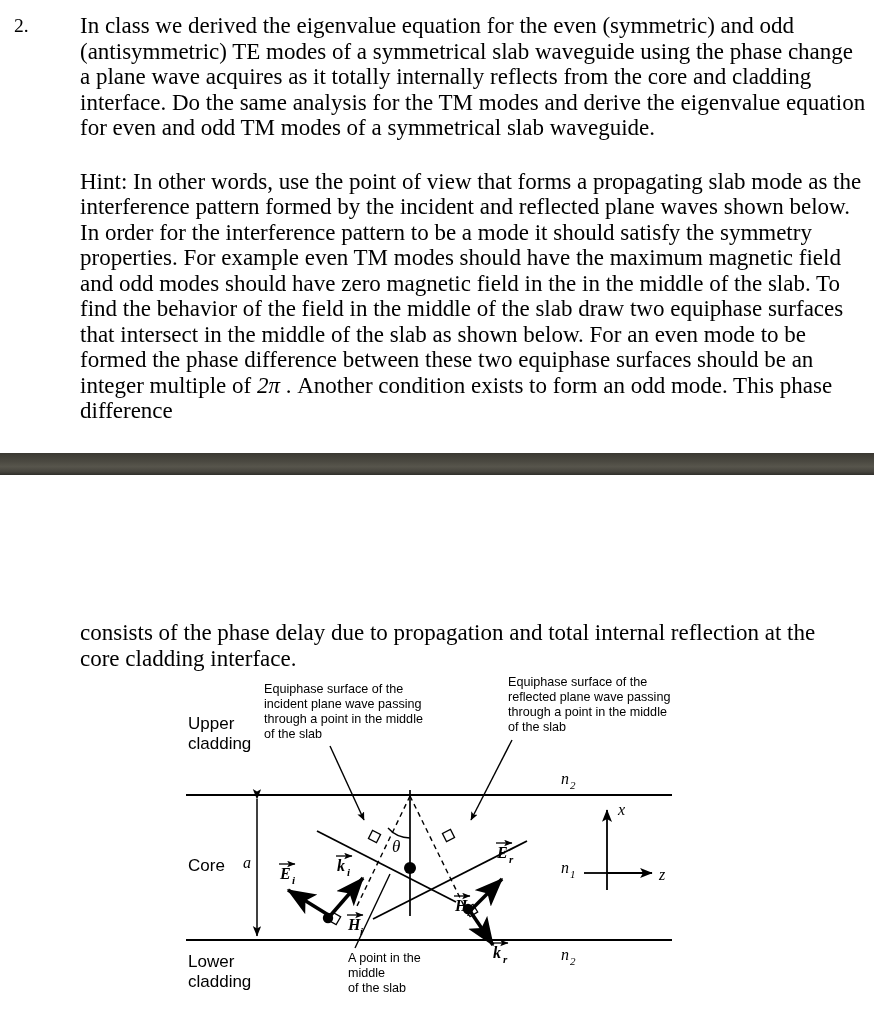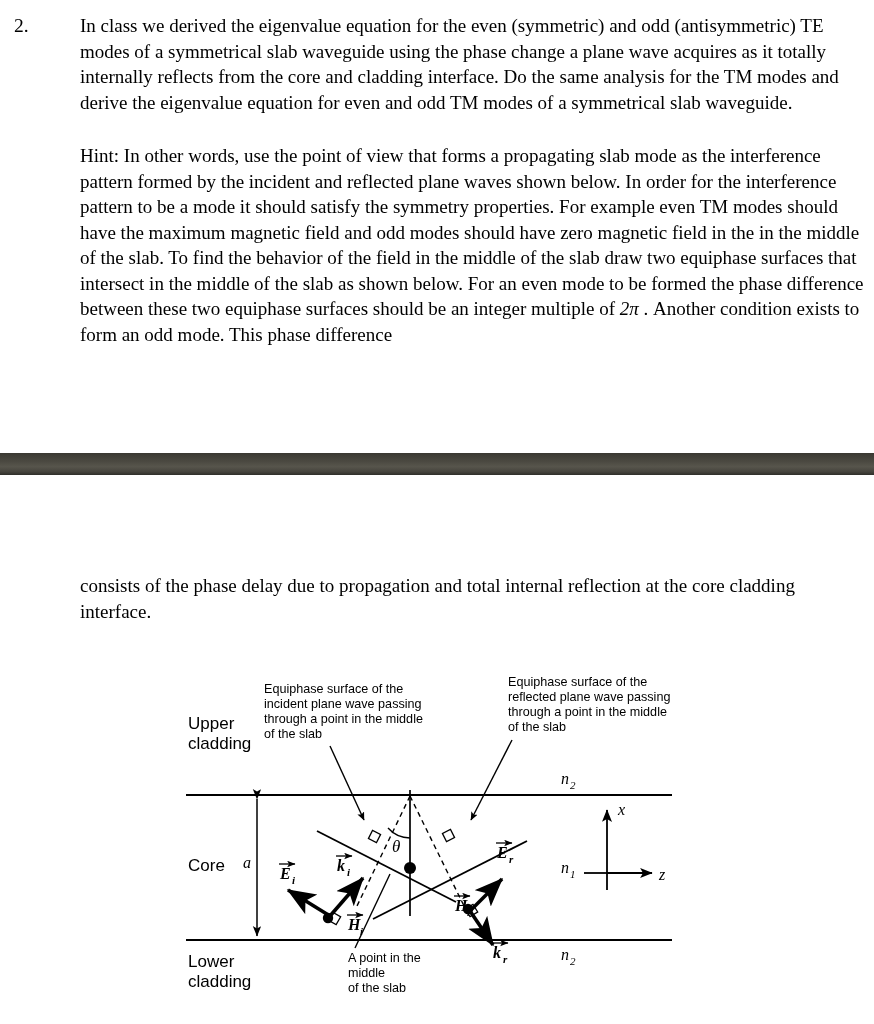--- a/index.html
+++ b/index.html
@@ -29,21 +29,21 @@
     font-size: 19.5px;
     line-height: 25.5px;
     padding-top: 13px;
   }
   .prob-body {
     flex: 1 1 auto;
     padding-right: 8px;
     padding-top: 13px;
   }
   .para {
-    font-size: 19px;
+    font-size: 23px;
     line-height: 25.5px;
     text-align: left;
     margin: 0;
   }
   .para + .para { margin-top: 28px; }
   .mathi { font-style: italic; font-family: "Liberation Serif", serif; }
 
   
   .page-band {
     position: absolute;
@@ -53,21 +53,21 @@
     height: 22px;
     background: linear-gradient(to bottom,
         #3a3832 0%, #403e37 12%, #4b4941 38%,
         #57554c 62%, #46443d 85%, #2f2e29 100%);
   }
 
   
   .cont {
     position: absolute;
     left: 80px;
-    top: 573px;
+    top: 620px;
     width: 780px;
   }
 
   
   .figure {
     position: absolute;
     left: 0;
     top: 668px;
     width: 804px;
     height: 356px;

